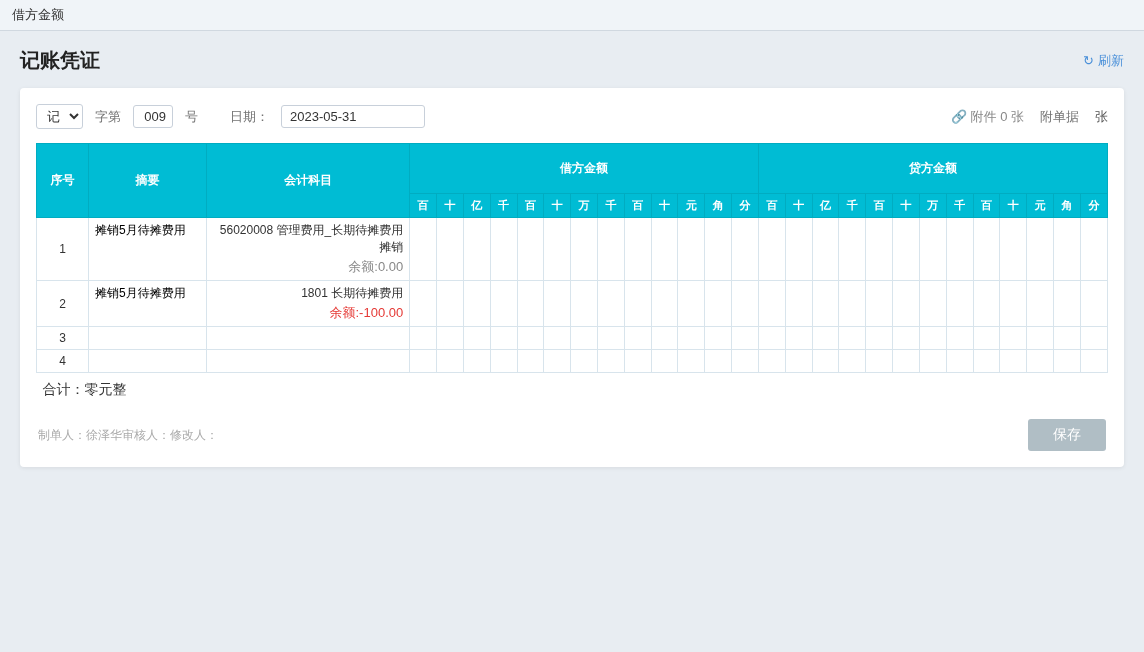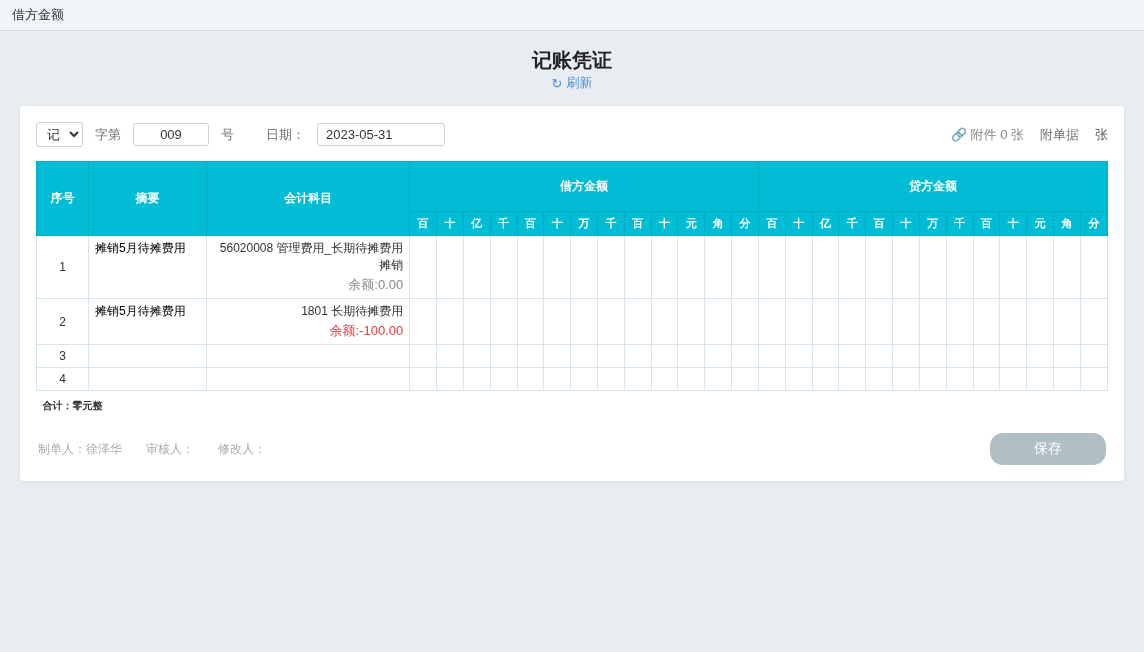--- a/index.html
+++ b/index.html
@@ -22,21 +22,20 @@
       padding: 16px 20px;
       background: #e8edf2;
       height: calc(652px - 32px);
       overflow-y: auto;
     }
     .page-header {
       display: flex;
       align-items: center;
       justify-content: space-between;
       margin-bottom: 14px;
-      flex-direction: column;
     }
     .page-title {
       font-size: 20px;
       font-weight: bold;
       color: #222;
     }
     .refresh-btn {
       display: flex;
       align-items: center;
       gap: 4px;
@@ -69,31 +68,31 @@
       font-size: 13px;
       background: #fff;
       color: #333;
       cursor: pointer;
     }
     .form-input-small {
       border: 1px solid #c8d0da;
       border-radius: 3px;
       padding: 3px 6px;
       font-size: 13px;
-      width: 76px;
-      text-align: center;
+      width: 40px;
+      text-align: right;
       background: #fff;
       color: #333;
     }
     .form-input-date {
       border: 1px solid #c8d0da;
       border-radius: 3px;
       padding: 3px 8px;
       font-size: 13px;
-      width: 128px;
+      width: 144px;
       background: #fff;
       color: #333;
     }
     .attachment-area {
       margin-left: auto;
       display: flex;
       align-items: center;
       gap: 16px;
       color: #888;
       font-size: 13px;
@@ -172,43 +171,42 @@
       color: #e53935;
     }
     .account-code {
       font-weight: 500;
       color: #333;
     }
     .footer-row td {
       border: none;
       border-top: 1px solid #d8e4ec;
       padding: 8px 6px;
-      font-size: 10px;
-      font-weight: bold;
+      font-size: 14px;
+      font-weight: normal;
       color: #333;
     }
     .bottom-bar {
       display: flex;
       align-items: center;
       justify-content: space-between;
       margin-top: 12px;
       padding: 0 2px;
     }
     .creator-info {
       display: flex;
-      gap: 24px;
       color: #aaa;
       font-size: 12px;
     }
     .save-btn {
       background: #b0bec5;
       color: #fff;
       border: none;
-      border-radius: 13px;
-      padding: 7px 44px;
+      border-radius: 3px;
+      padding: 7px 25px;
       font-size: 14px;
       cursor: pointer;
     }
     .col-char {
       width: 18px;
       min-width: 18px;
       max-width: 18px;
     }
   </style>
 </head>

